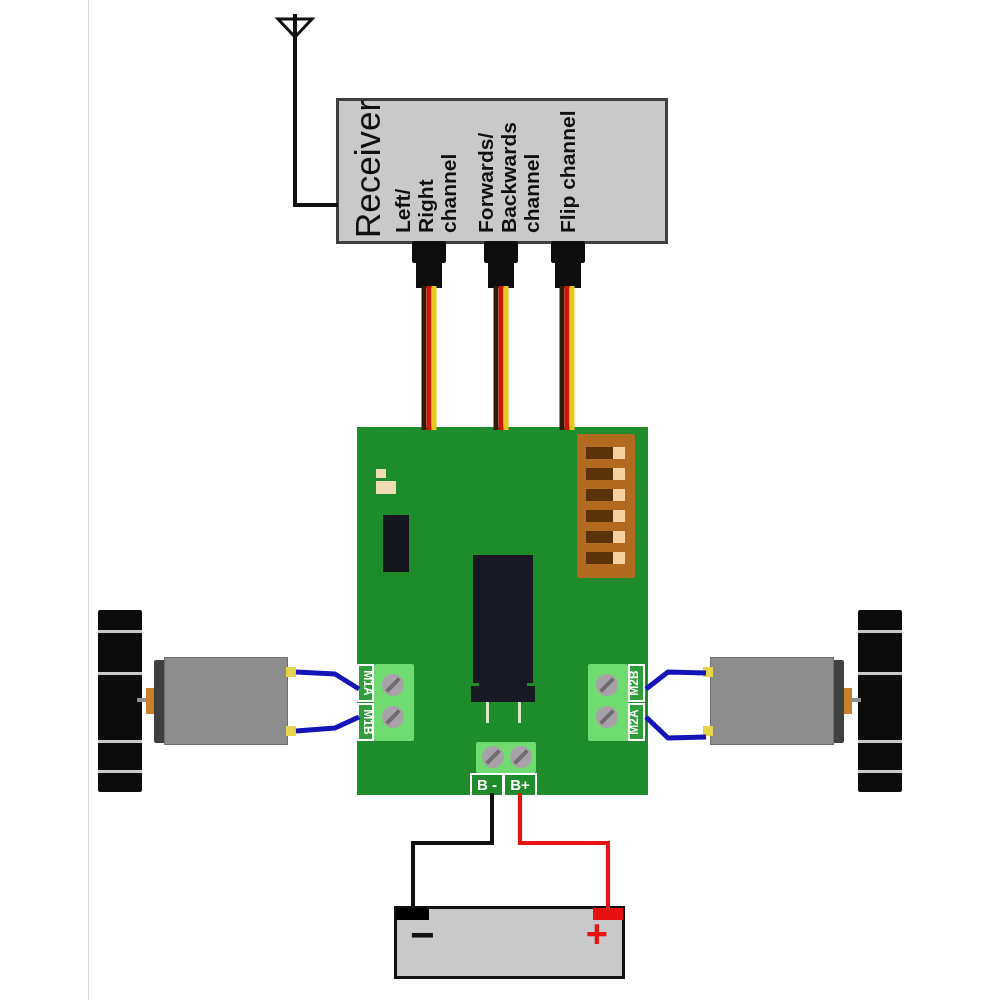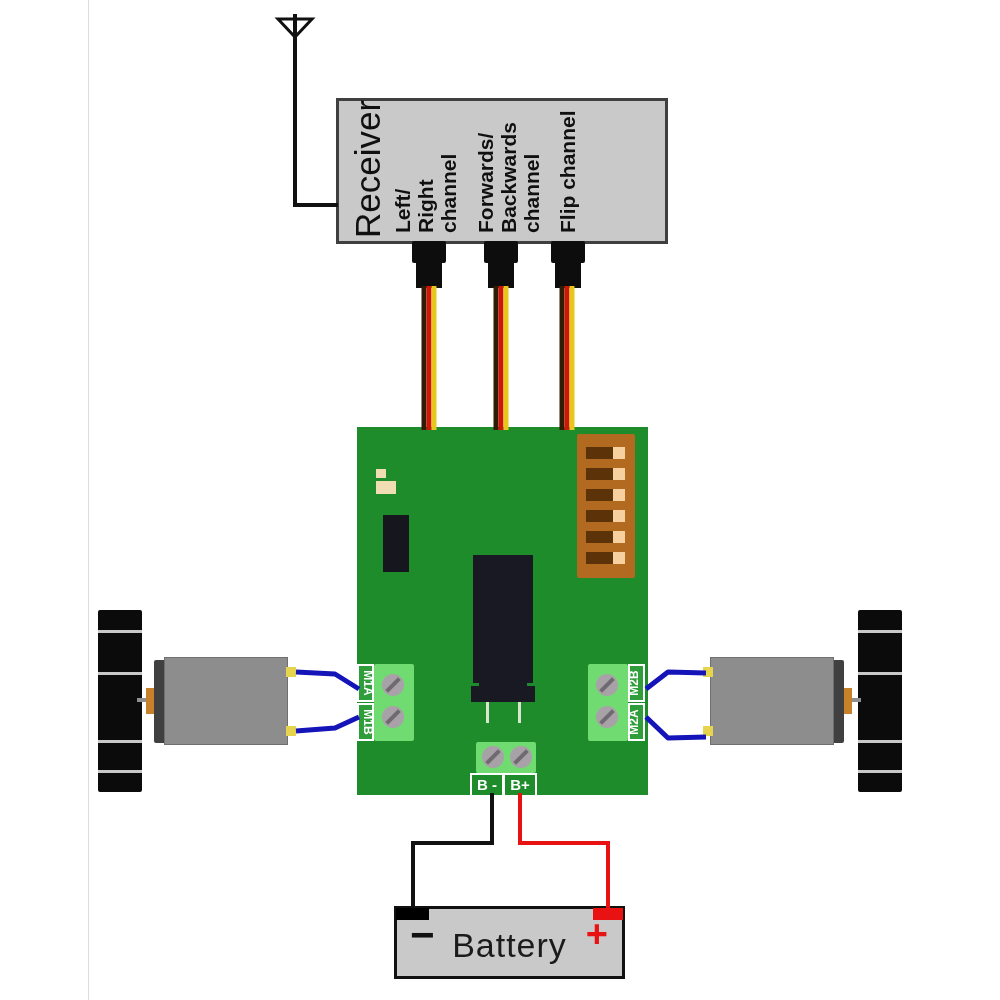--- a/index.html
+++ b/index.html
@@ -207,21 +207,20 @@
   <div class="abs bushing" id="bushing-right"></div>
   <div class="abs endcap" id="endcap-right"></div>
   <div class="abs motor-body" id="motor-right-body"></div>
   <div class="abs tab" id="tab-r1"></div>
   <div class="abs tab" id="tab-r2"></div>
 
   <div class="abs" id="battery-box">
     <div id="battery-neg-pad"></div>
     <div id="battery-pos-pad"></div>
     <div id="battery-minus">−</div>
-    <div id="battery-label">Battery</div>
     <div id="battery-plus">+</div>
   </div>
 
   <svg class="abs" id="wires" viewBox="0 0 1000 1000">
 
     <g>
       <path d="M278 19 L312 19 L295 37 Z" fill="#ffffff" stroke="#111111" stroke-width="3"></path>
       <path d="M295 14 L295 205 L338 205" fill="none" stroke="#111111" stroke-width="4"></path>
     </g>
 

